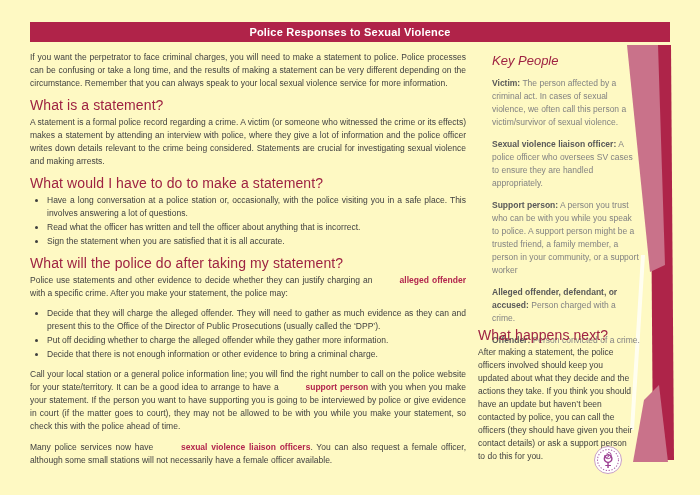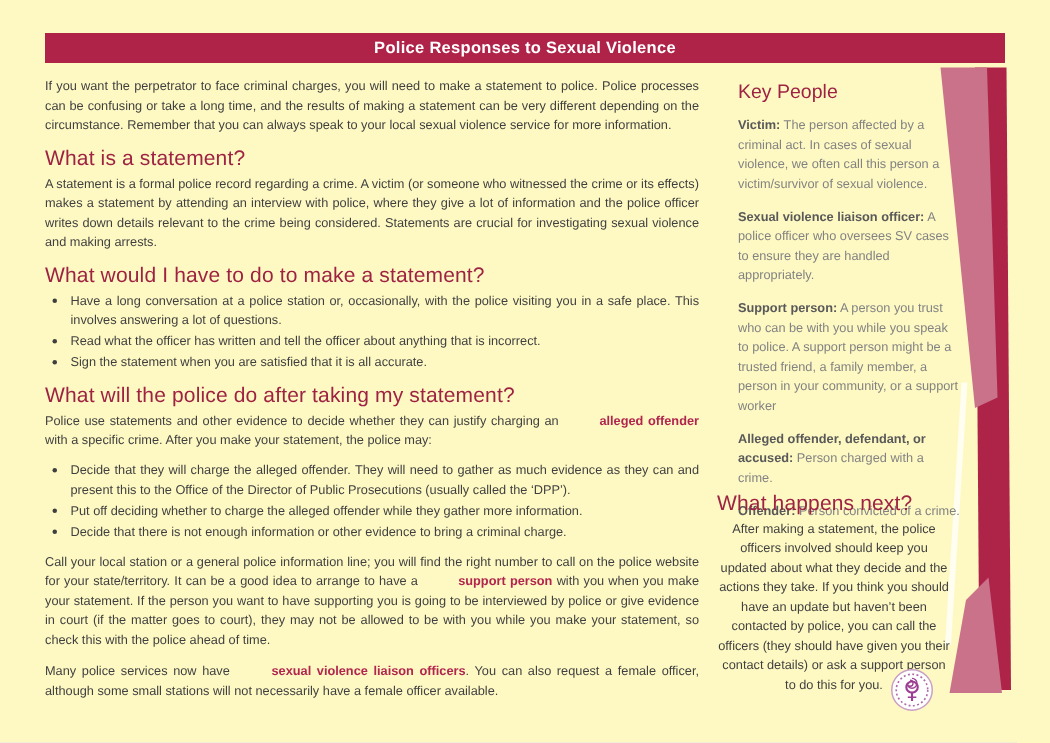--- a/index.html
+++ b/index.html
@@ -28,30 +28,30 @@
   .rb{color:#b2264e;font-weight:bold;padding-left:24px;}
   .footer{
     position:absolute;left:33px;top:447px;font-size:8.7px;color:#3f3f3f;
   }
   
   .keypeople{
     position:absolute;left:492px;top:53px;width:148px;
     font-size:8.5px;line-height:13px;color:#828282;text-align:left;
   }
   .keypeople h3{
-    font-size:13px;font-weight:500;color:#9e2242;margin:0 0 9px;line-height:15px;
+    font-size:13px;font-weight:500;color:#9e2242;margin:0 0 9px;line-height:15px;font-style:italic;
   }
   .kp-item{margin-bottom:9px;}
   .kp-item b{color:#595959;margin-top:36px;}
   .whatnext{
     position:absolute;left:478px;top:327px;width:156px;
     font-size:8.5px;line-height:13px;color:#3f3f3f;text-align:left;
   }
   .whatnext h2{margin-top:0;}
-  .whatnext p{margin:0;text-align:center;}
+  .whatnext p{margin:0;}
   
   .ribbons{position:absolute;left:620px;top:40px;width:56px;height:425px;}
   .logo{position:absolute;left:593px;top:445px;width:30px;height:30px;}
 </style>
 </head>
 <body>
 
 <div class="page">
 
   <div class="titlebar">Police Responses to Sexual Violence</div>

